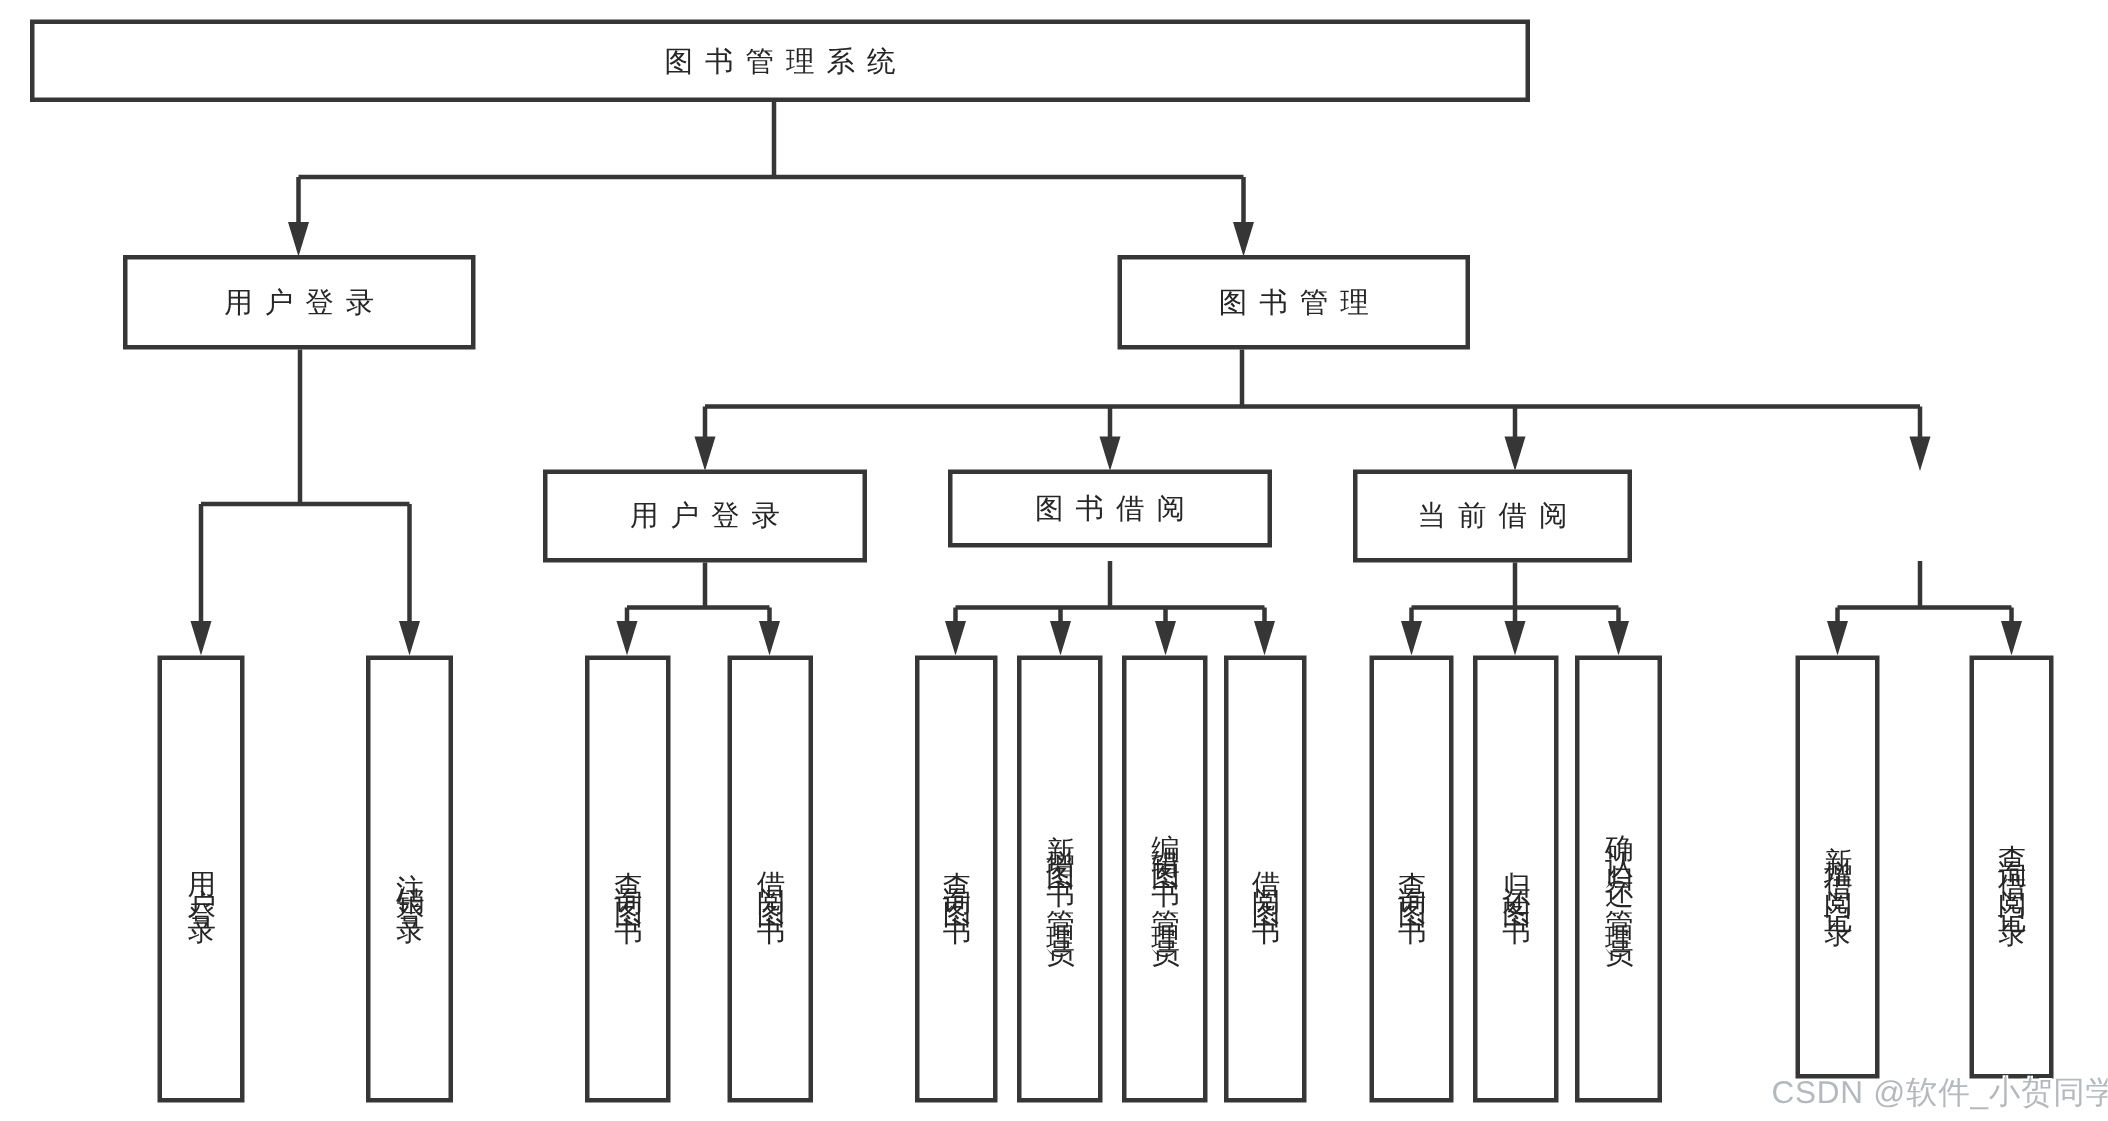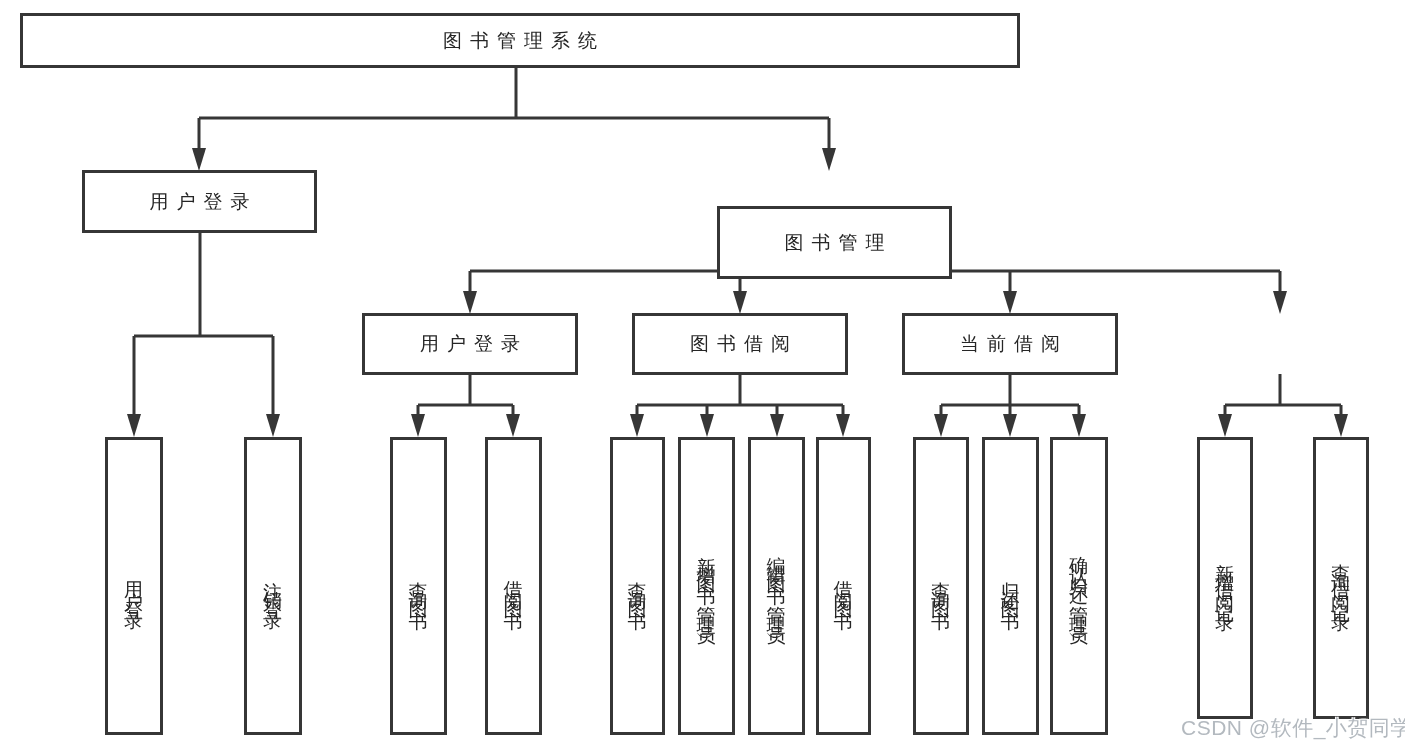--- a/index.html
+++ b/index.html
@@ -101,31 +101,31 @@
     </g>
   </svg>
 
   <div class="box" style="left:20px; top:13px; width:1000px; height:55px;">
     <span class="h-label">图书管理系统</span>
   </div>
 
   <div class="box" style="left:82px; top:170px; width:235px; height:63px;">
     <span class="h-label">用户登录</span>
   </div>
-  <div class="box" style="left:717px; top:170px; width:235px; height:73px;margin-top:36px;">
+  <div class="box" style="left:745px; top:170px; width:235px; height:63px;">
     <span class="h-label">图书管理</span>
   </div>
 
   <div class="box" style="left:362px; top:313px; width:216px; height:62px;">
     <span class="h-label">用户登录</span>
   </div>
-  <div class="box" style="left:632px; top:313px; width:216px; height:62px;">
+  <div class="box" style="left:632px; top:313px; width:216px; height:52px;">
     <span class="h-label">图书借阅</span>
   </div>
-  <div class="box" style="left:902px; top:313px; width:216px; height:62px;">
+  <div class="box" style="left:902px; top:313px; width:186px; height:62px;">
     <span class="h-label">当前借阅</span>
   </div>
 
   <div class="box" style="left:105px; top:437px; width:58px; height:298px;">
     <span class="v-label">用户登录</span>
   </div>
   <div class="box" style="left:244px; top:437px; width:58px; height:298px;">
     <span class="v-label">注销登录</span>
   </div>
 

